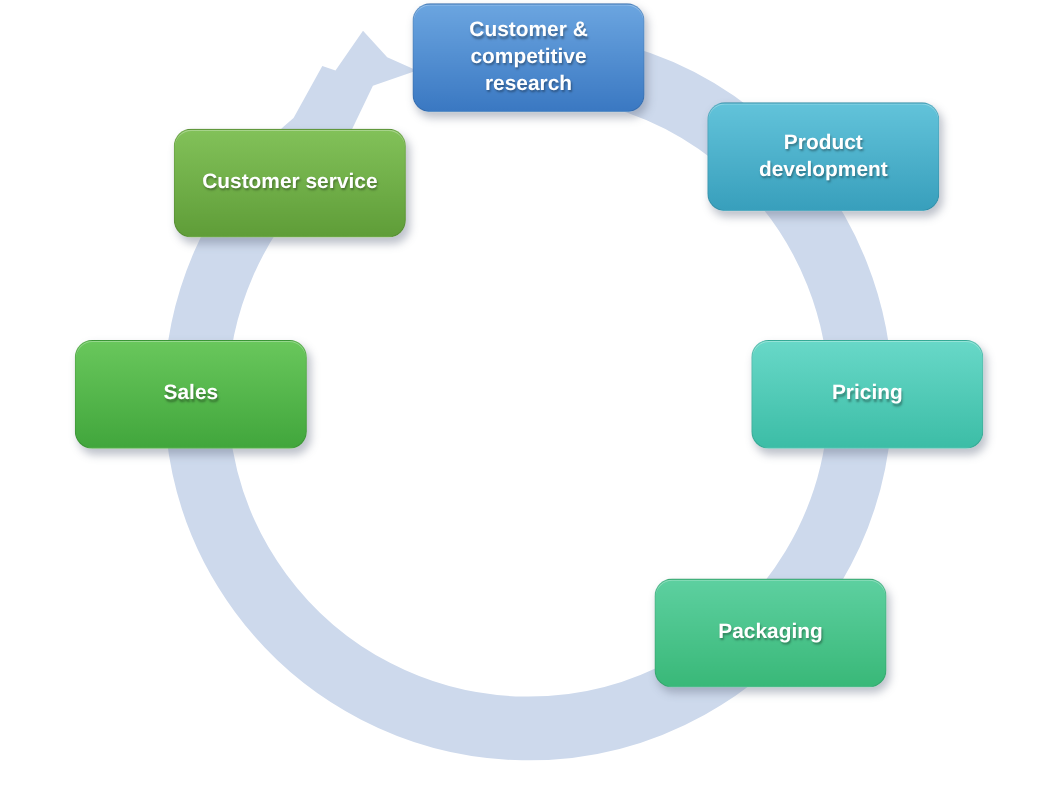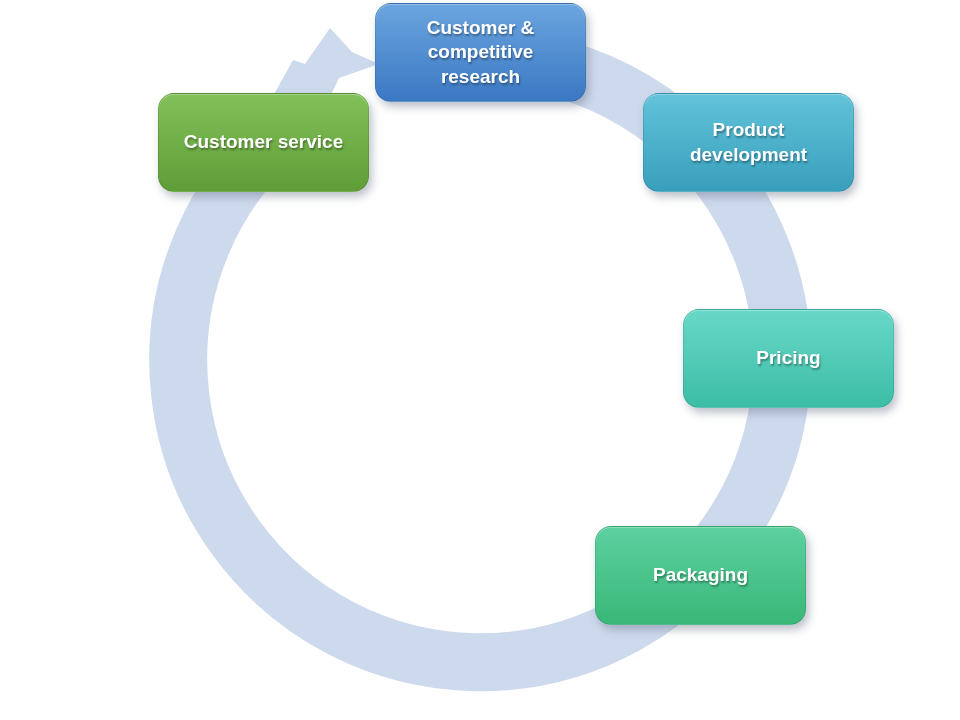--- a/index.html
+++ b/index.html
@@ -49,17 +49,20 @@
   <div class="node p1" style="background: linear-gradient(rgb(98, 195, 218) 0%, rgb(56, 159, 188) 100%); margin-left: 48px;">
     <span class="node-label">Product
 development</span>
   </div>
   <div class="node p2" style="background: linear-gradient(rgb(104, 216, 200) 0%, rgb(60, 189, 166) 100%);">
     <span class="node-label">Pricing</span>
   </div>
   <div class="node p3" style="background: linear-gradient(rgb(93, 208, 160) 0%, rgb(57, 184, 120) 100%);">
     <span class="node-label">Packaging</span>
   </div>
-  <div class="node p7" style="background: linear-gradient(rgb(130, 193, 89) 0%, rgb(95, 157, 56) 100%);">
+  <div class="node p6" style="background: linear-gradient(rgb(105, 199, 92) 0%, rgb(65, 166, 60) 100%);">
+    <span class="node-label">Sales</span>
+  </div>
+  <div class="node p7" style="background: linear-gradient(rgb(130, 193, 89) 0%, rgb(95, 157, 56) 100%); margin-top: 24px;">
     <span class="node-label">Customer service</span>
   </div>
 
 </div>
 
 </body></html>

